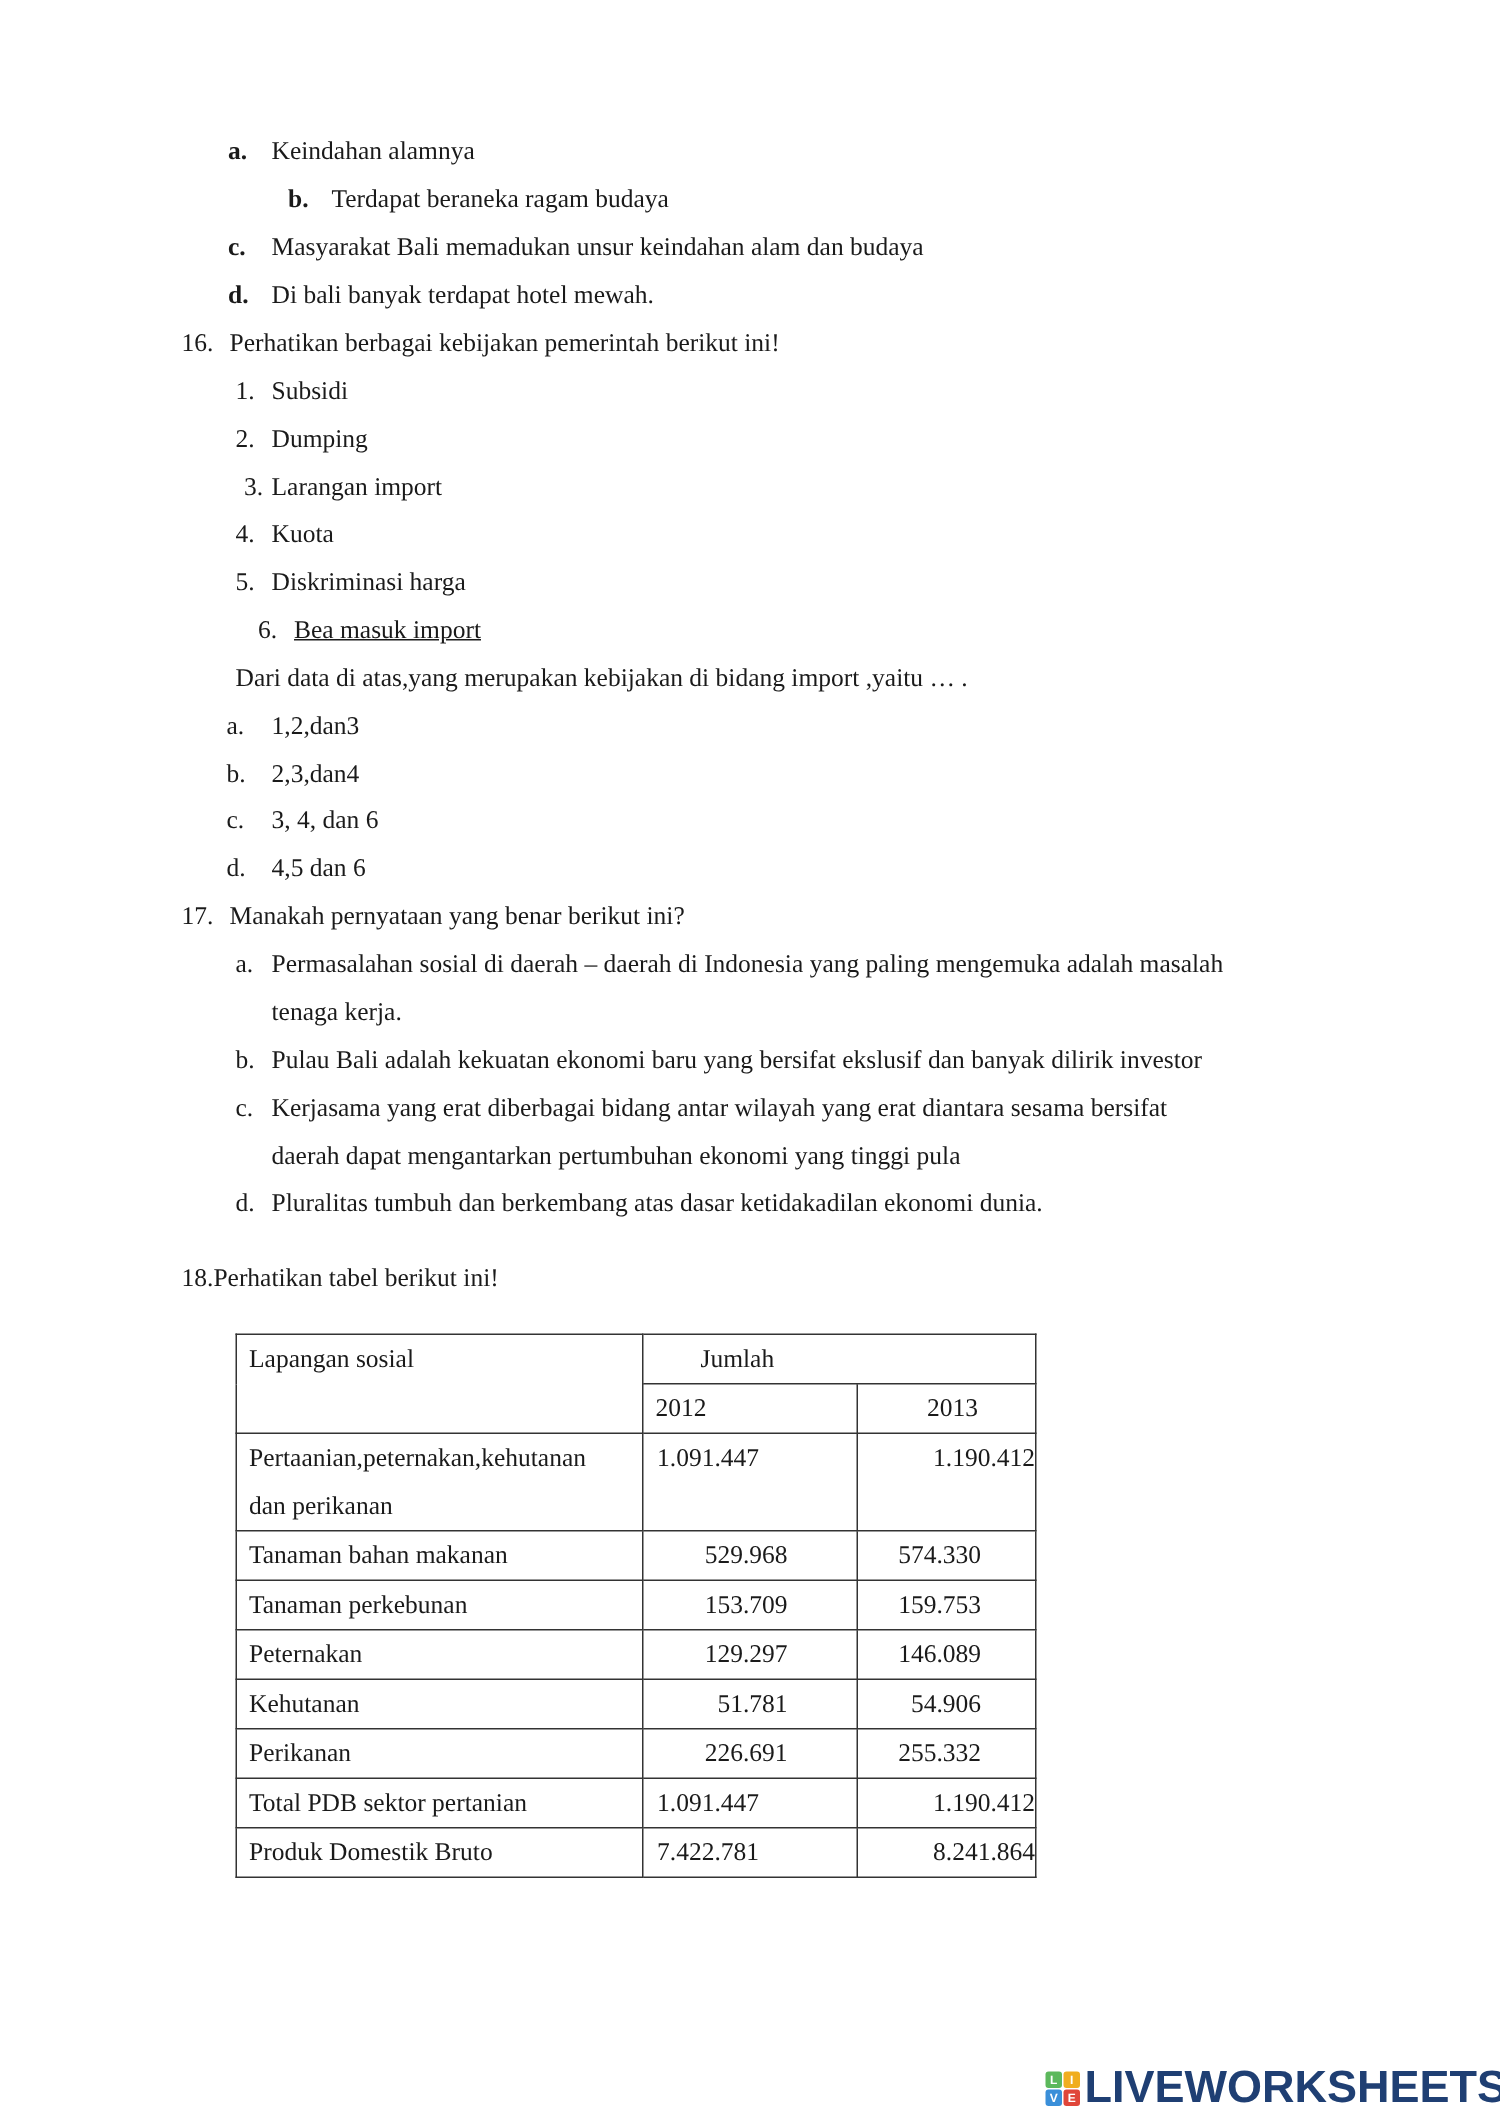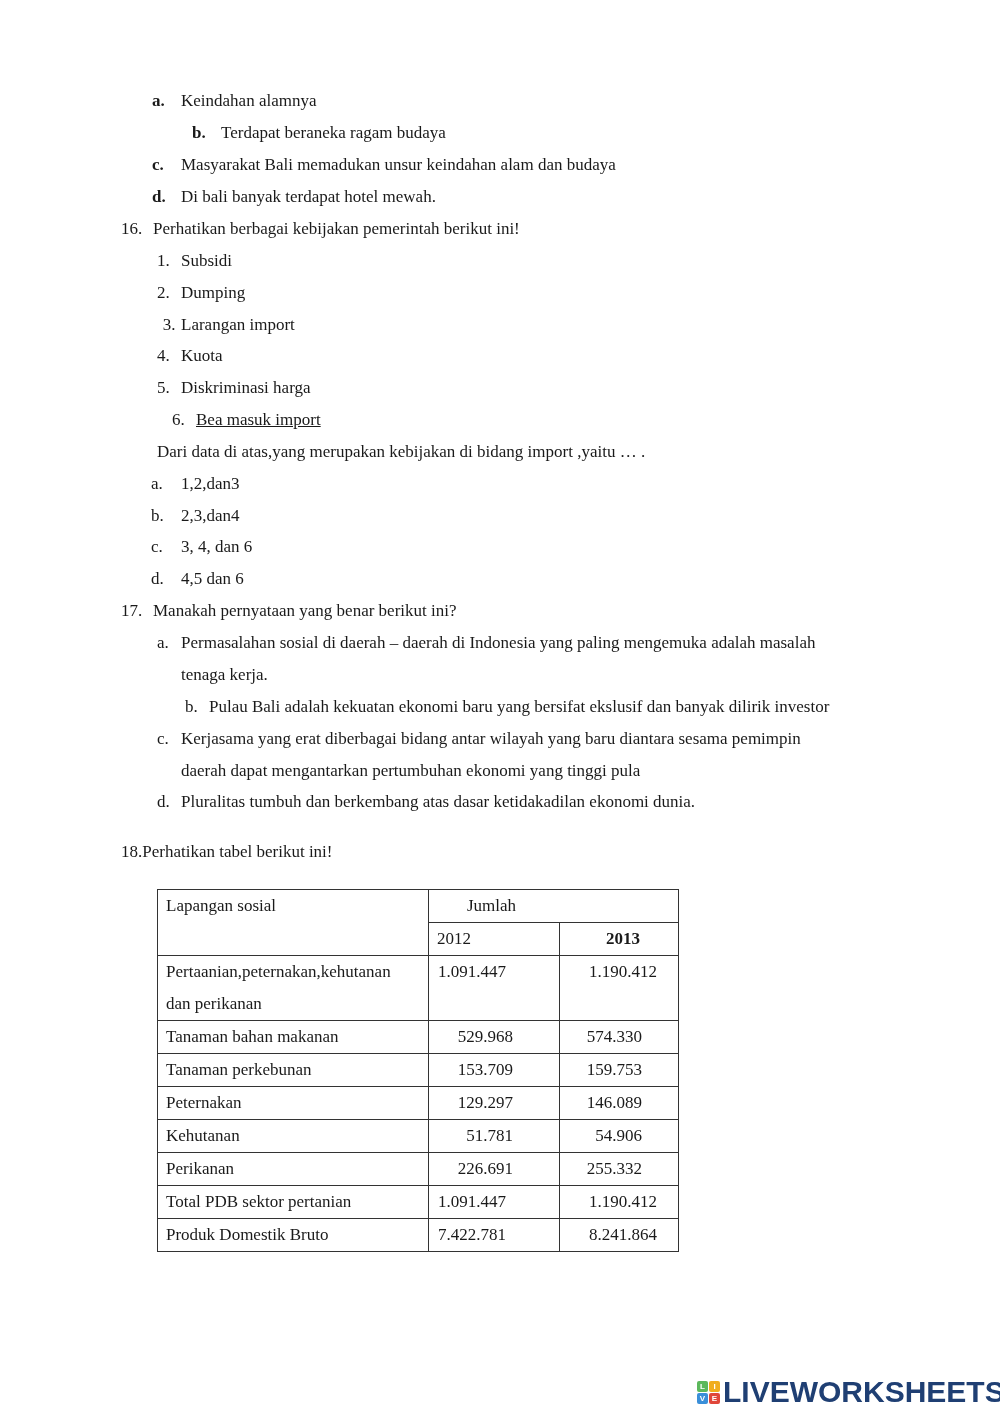--- a/index.html
+++ b/index.html
@@ -36,27 +36,27 @@
     }
     .data-table td {
       border: 1.3px solid #333;
       vertical-align: top;
       padding: 0;
       line-height: 32px;
     }
     .data-table .col1 { width: 262px; padding-left: 8px; }
     .data-table .col2 { width: 122px; padding-left: 8px; }
     .data-table .col3 { width: 110px; padding-left: 8px; }
-    .data-table .num2 { text-align: right; padding-right: 46px; padding-left: 0; width: 84px; }
+    .data-table .num2 { text-align: right; padding-right: 46px; padding-left: 12px; width: 84px; }
     .data-table .num3 { text-align: right; padding-right: 36px; padding-left: 0; width: 82px; }
     .data-table .num2.wide { text-align: left; padding-left: 9px; padding-right: 0; width: 121px; }
-    .data-table .num3.wide { text-align: center; padding-left: 8px; padding-right: 0; width: 110px; }
+    .data-table .num3.wide { text-align: right; padding-left: 8px; padding-right: 0; width: 110px; }
     .data-table tr { height: 32px; }
     .data-table .hdr-jumlah { padding-left: 38px; margin-top: 15px; }
-    .data-table .hdr-2013 { text-align: center; font-weight: bold; }
+    .data-table .hdr-2013 { text-align: center; }
     .two-line { line-height: 32px; }
 
     
     .logo {
       position: absolute;
       left: 697px;
       top: 1377px;
       display: flex;
       align-items: center;
       gap: 3px;
@@ -137,25 +137,25 @@
   <span class="marker" style="width:30px;">d.</span><span>4,5 dan 6</span>
 </div>
 
 <div class="line" style="left:121px; top:601px;">
   <span class="marker" style="width:32px;">17.</span><span>Manakah pernyataan yang benar berikut ini?</span>
 </div>
 <div class="line" style="left:157px; top:633px;">
   <span class="marker" style="width:24px;">a.</span><span>Permasalahan sosial di daerah – daerah di Indonesia yang paling mengemuka adalah masalah</span>
 </div>
 <div class="line" style="left:181px; top:665px;">tenaga kerja.</div>
-<div class="line" style="left:157px; top:697px;margin-left:28px;">
+<div class="line" style="left:157px; top:697px;">
   <span class="marker" style="width:24px;">b.</span><span>Pulau Bali  adalah kekuatan ekonomi baru yang bersifat ekslusif dan banyak dilirik investor</span>
 </div>
 <div class="line" style="left:157px; top:729px;">
-  <span class="marker" style="width:24px;">c.</span><span>Kerjasama yang erat diberbagai bidang antar wilayah  yang baru diantara sesama pemimpin</span>
+  <span class="marker" style="width:24px;">c.</span><span>Kerjasama yang erat diberbagai bidang antar wilayah  yang erat diantara sesama bersifat</span>
 </div>
 <div class="line" style="left:181px; top:761px;">daerah  dapat mengantarkan pertumbuhan ekonomi yang tinggi pula</div>
 <div class="line" style="left:157px; top:792px;">
   <span class="marker" style="width:24px;">d.</span><span>Pluralitas tumbuh dan berkembang atas dasar ketidakadilan ekonomi dunia.</span>
 </div>
 
 <div class="line" style="left:121px; top:842px;">18.Perhatikan tabel berikut ini!</div>
 
 <table class="data-table">
   <tbody>

